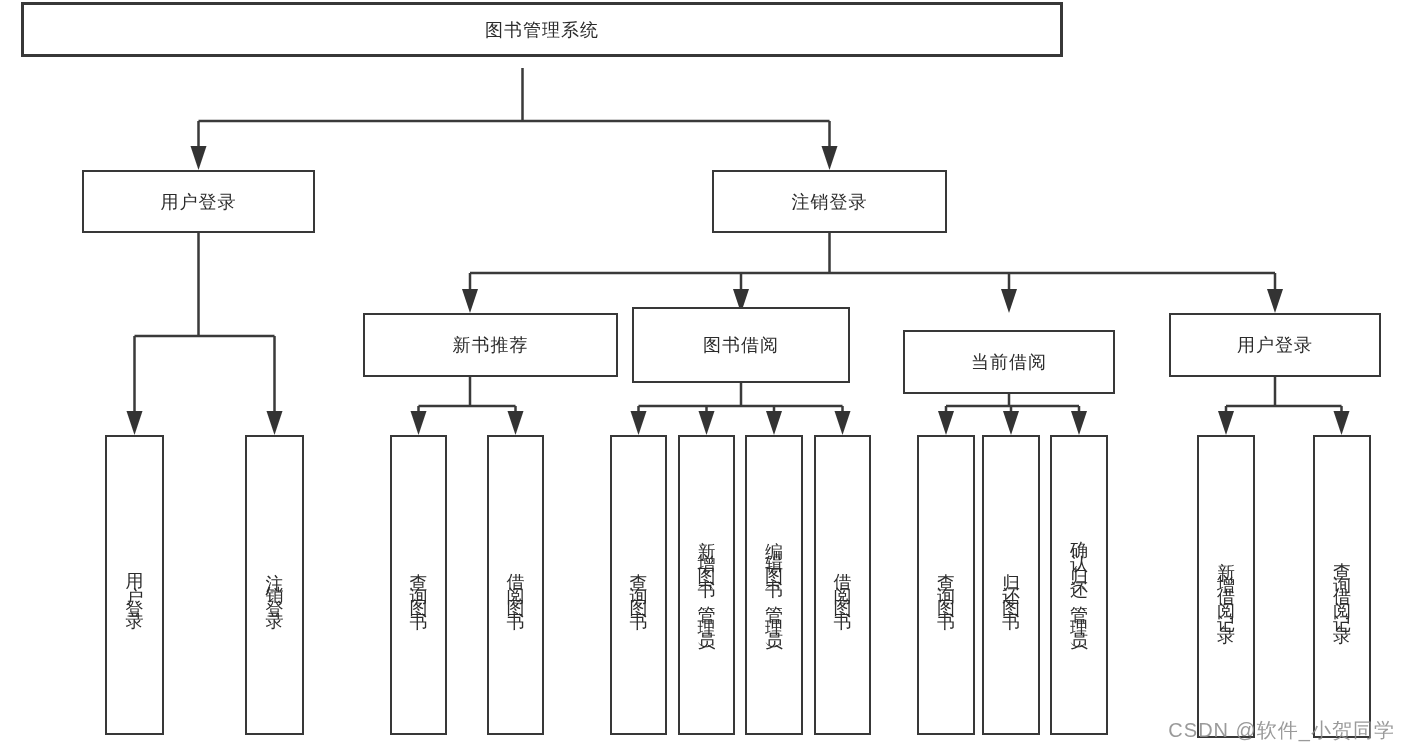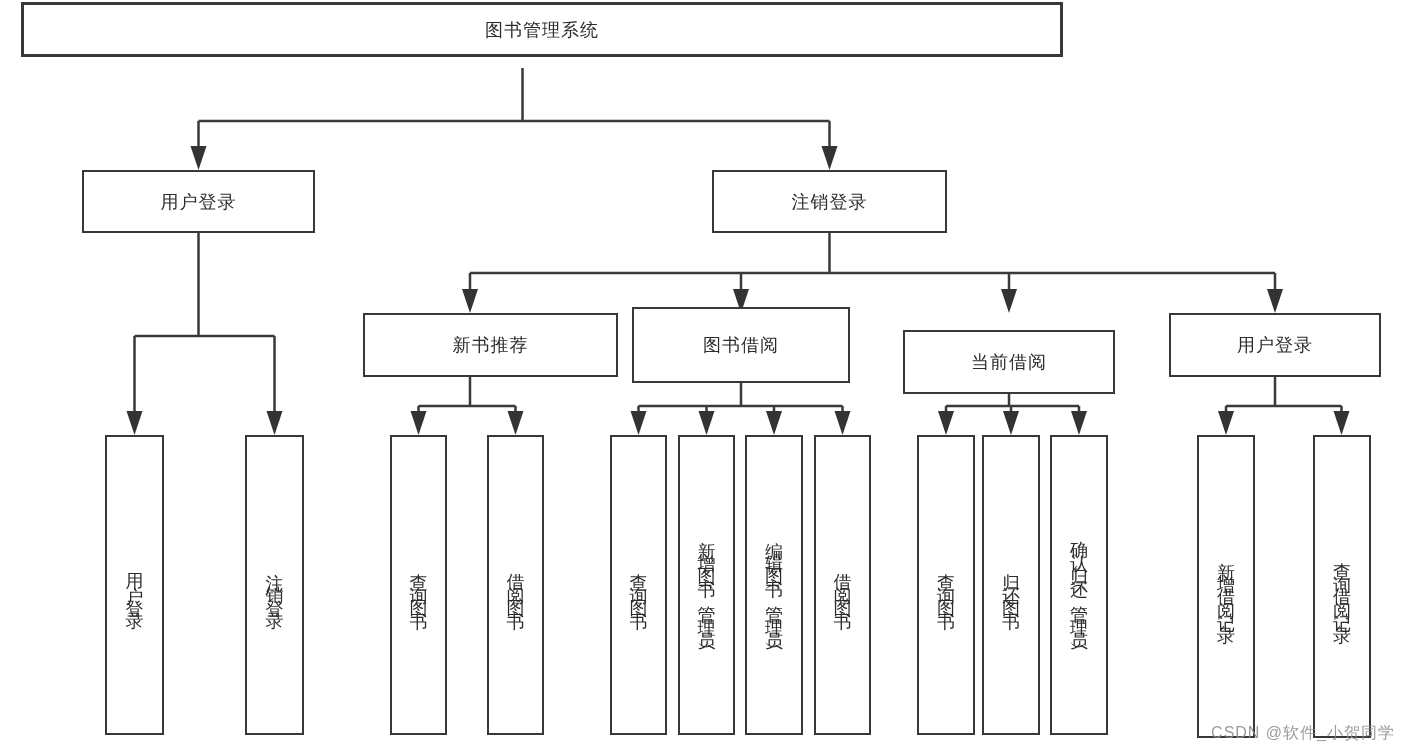--- a/index.html
+++ b/index.html
@@ -27,21 +27,21 @@
     text-orientation:mixed;
     font-size:18px;
     letter-spacing:13px;
     line-height:1;
     white-space:nowrap;
     color:#2b2b2b;
   }
   .watermark{
     position:absolute;
     right:10px;bottom:3px;
-    font-size:16px;
+    font-size:20px;
     color:rgba(140,140,140,0.88);
     z-index:5;
     white-space:nowrap;
     letter-spacing:1px;
   }
 </style>
 </head>
 <body>
 
 <div class="canvas">

